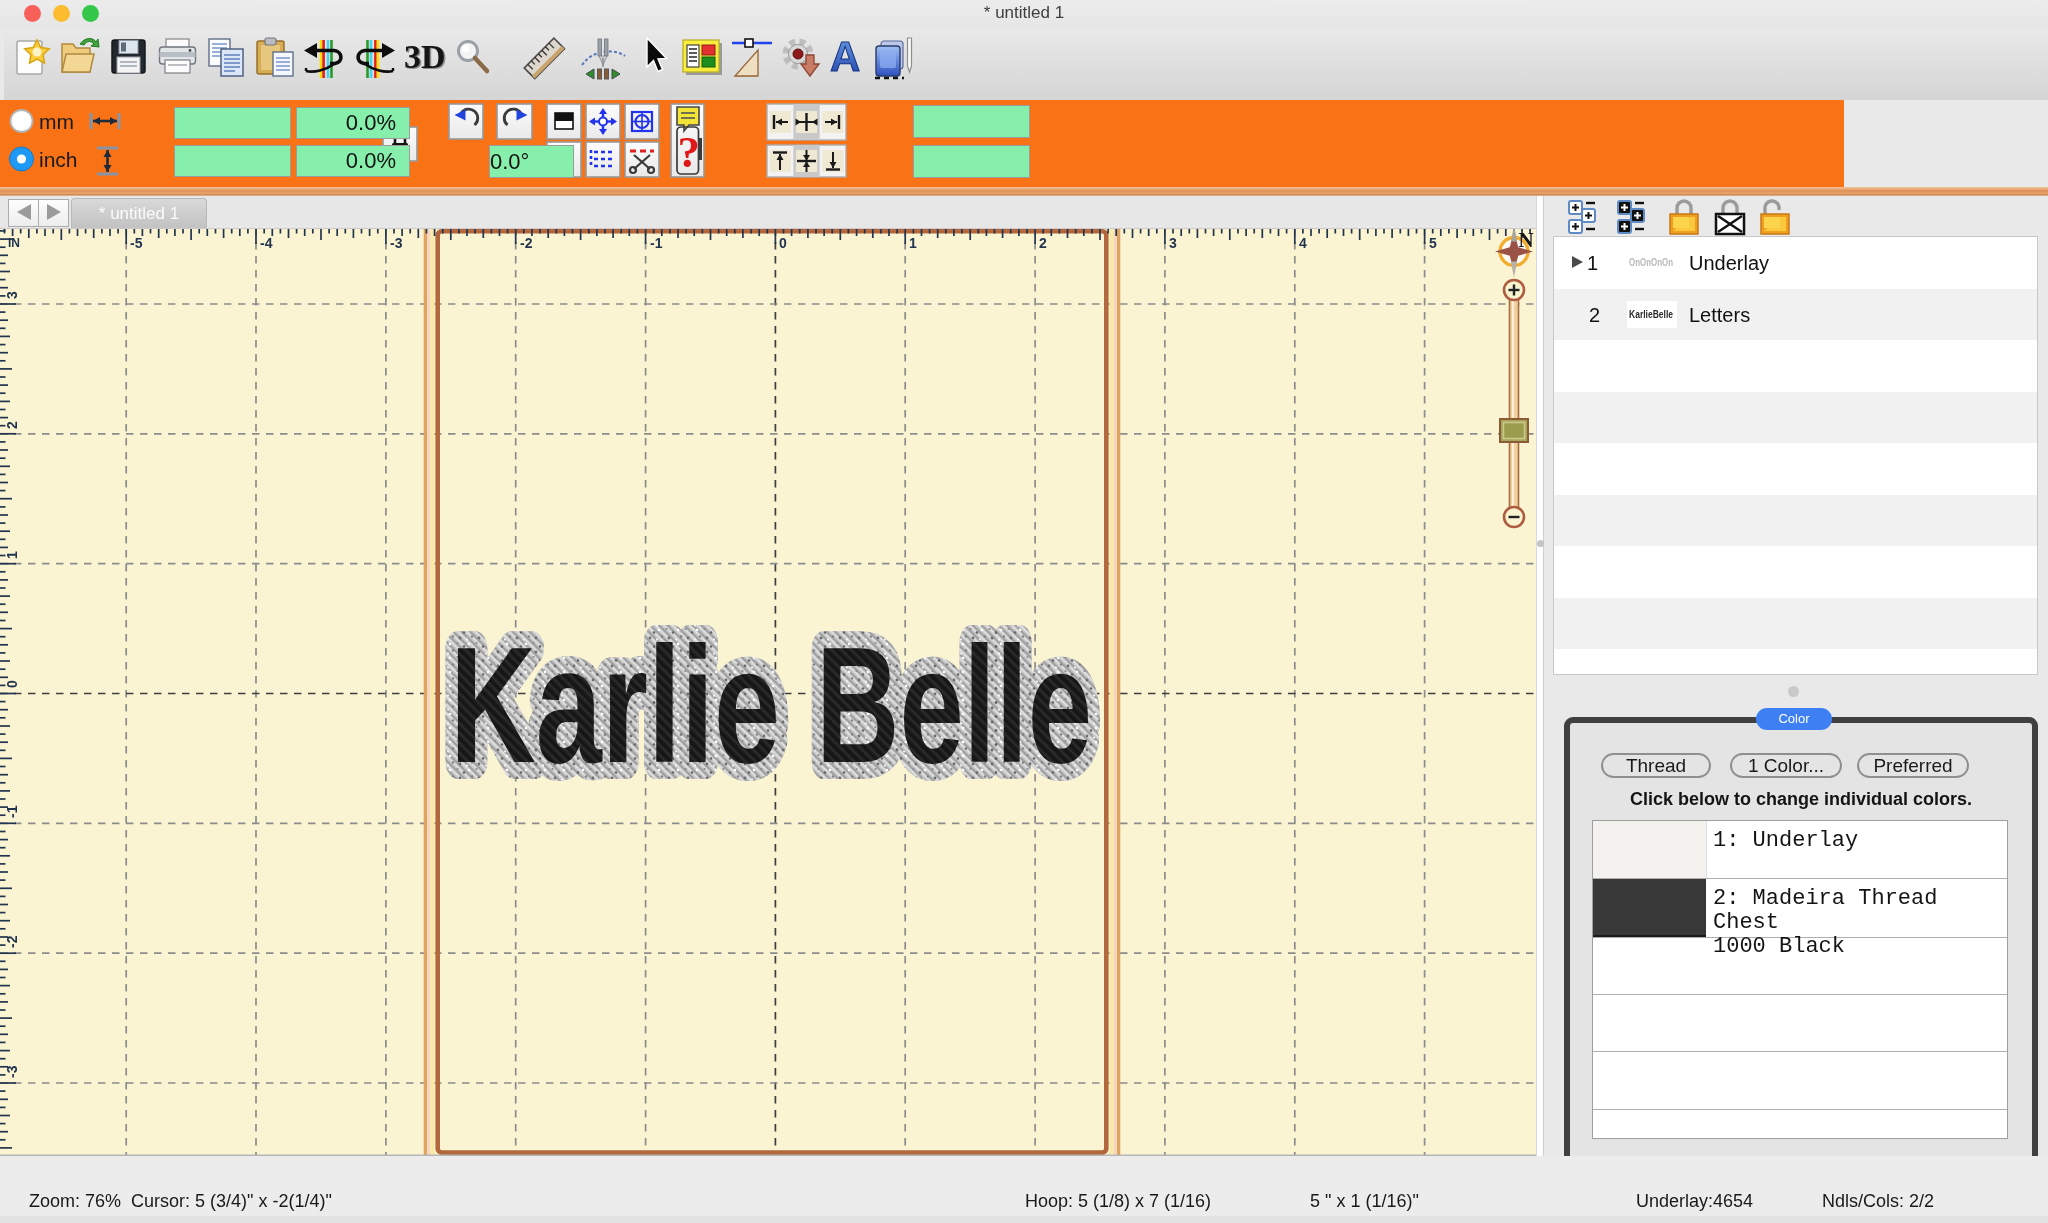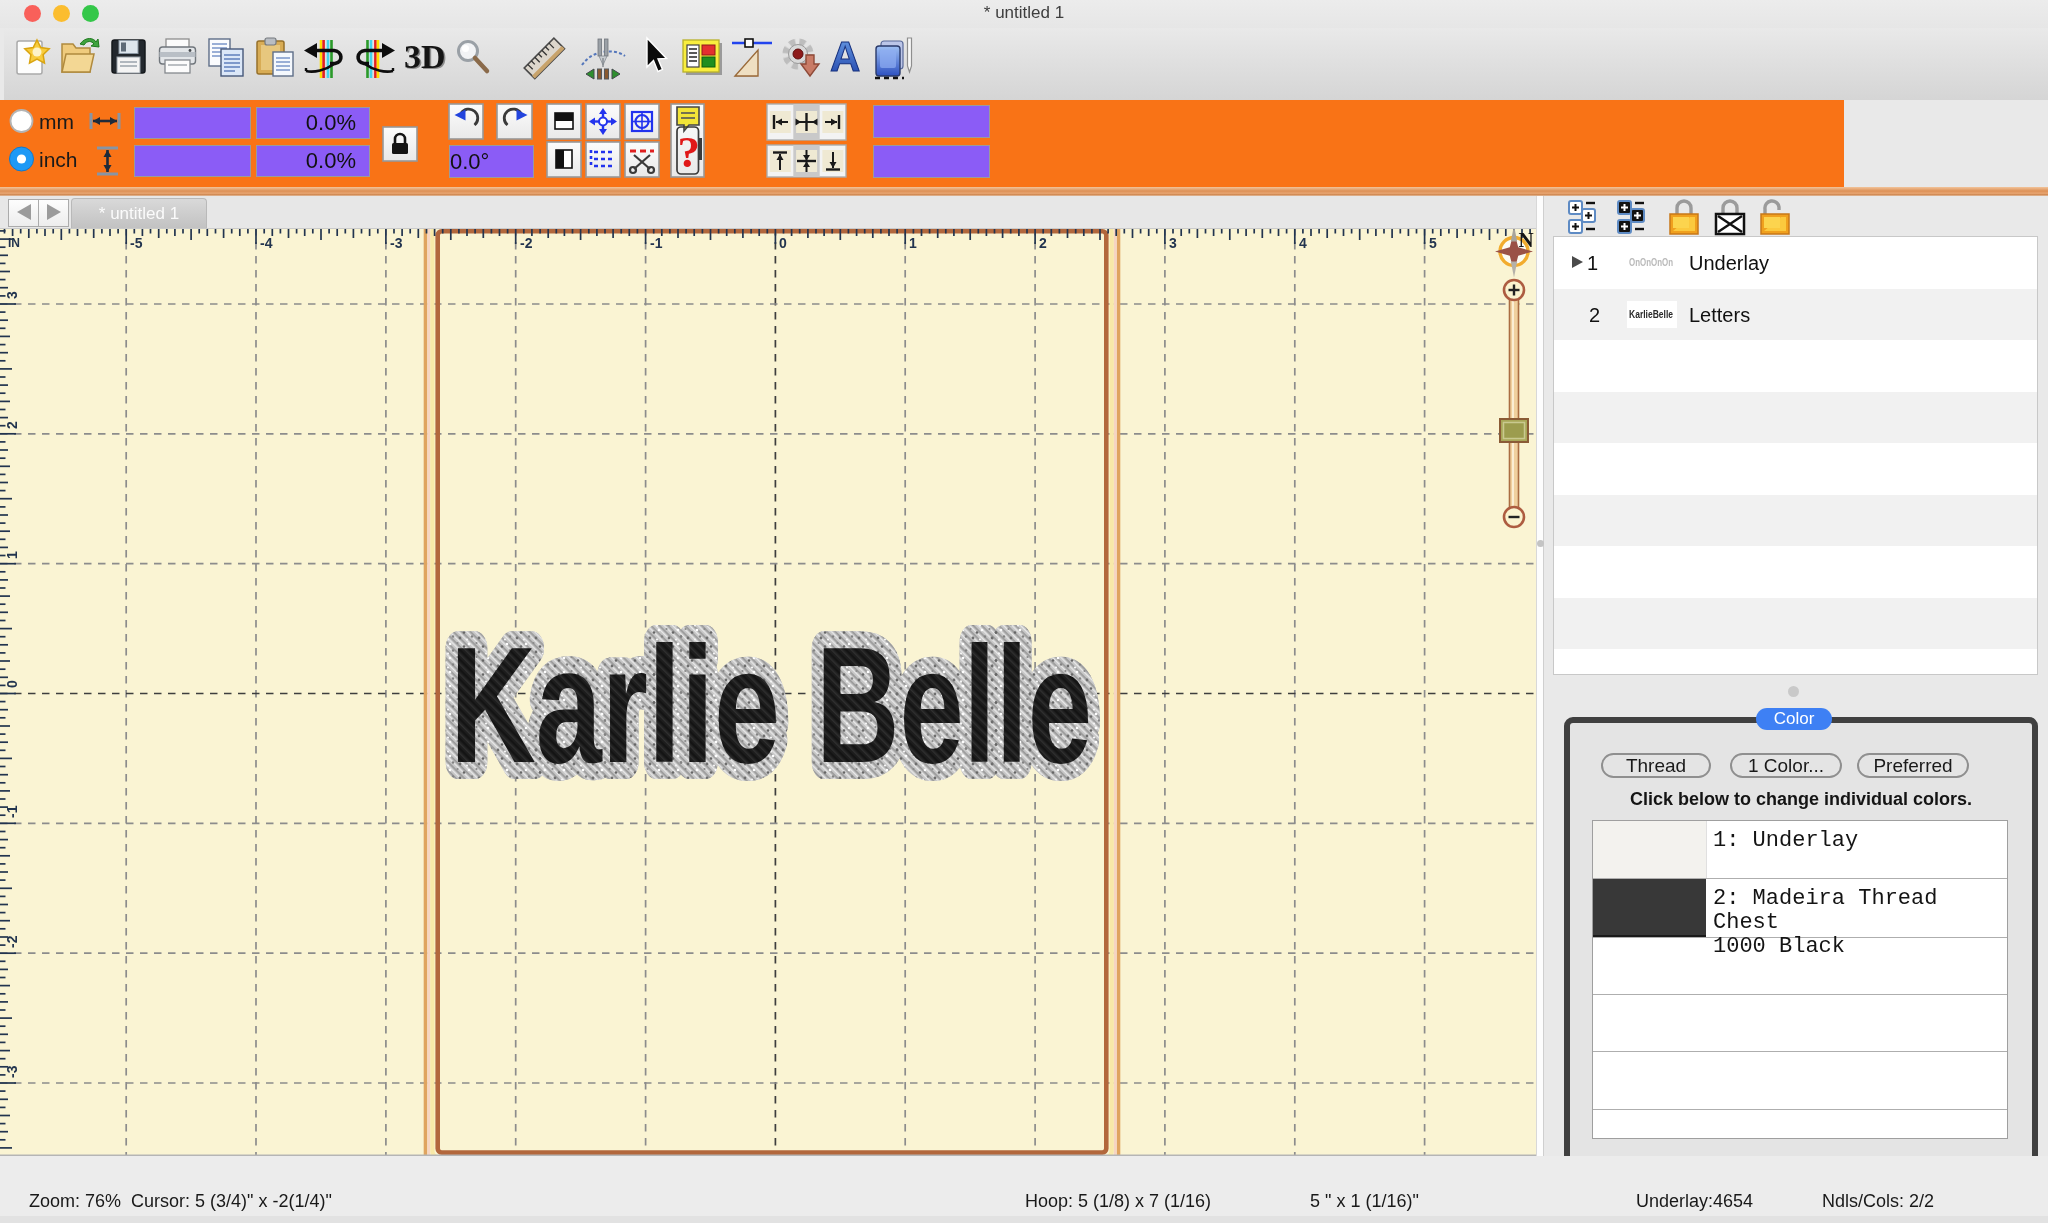--- a/index.html
+++ b/index.html
@@ -5,41 +5,41 @@
   html,body{margin:0;padding:0;}
   body{width:2048px;height:1223px;overflow:hidden;font-family:"Liberation Sans",sans-serif;}
   #app{position:relative;width:2048px;height:1223px;background:#E9E9E9;}
   .abs{position:absolute;}
   #titlebar{left:0;top:0;width:2048px;height:28px;background:linear-gradient(#ECECEC,#E6E6E6);}
   .light{position:absolute;top:5px;width:17px;height:17px;border-radius:50%;}
   #title{position:absolute;top:3px;left:0;width:2048px;text-align:center;font-size:17px;color:#3e3e3e;}
   #toolbar1{left:4px;top:28px;width:2048px;height:72px;background:linear-gradient(#E9E9E9,#D5D5D5);}
   #toolbar2{left:0;top:100px;width:1844px;height:87px;background:#f97316;}
   #orangesep{left:0;top:187px;width:2048px;height:9px;background:linear-gradient(#F2C49B,#DD9055 45%,#E8A571 70%,#C87F48 90%,#F5E4D4);}
-  .tfield{position:absolute;background:#8b5cf6;border:1px solid #9b9b9b;}
+  .tfield{position:absolute;background:#86efac;border:1px solid #9b9b9b;margin-left:40px;}
   .pct{font-size:22px;color:#111;text-align:right;line-height:30px;padding-right:13px;box-sizing:content-box;}
   #tabbar{left:0;top:196px;width:2048px;height:32px;background:#E7E7E7;}
   .navbtn{position:absolute;top:3px;width:31px;height:28px;background:linear-gradient(#FDFDFD,#EDEDED);border:1px solid #ABABAB;box-sizing:border-box;}
   .navbtn svg{display:block;margin:4px auto 0;}
   #tab{position:absolute;left:71px;top:2px;width:136px;height:30px;background:linear-gradient(#D9D9D9,#C2C2C2);border:1px solid #B9B9B9;border-bottom:none;border-radius:4px 4px 0 0;box-sizing:border-box;color:#FBFBFB;font-size:17px;text-align:center;line-height:29px;}
   #canvas{left:0;top:228px;width:1536px;height:928px;}
   #vsplit{left:1536px;top:196px;width:8px;height:960px;background:#FDFDFD;border-left:1px solid #D8D8D8;border-right:1px solid #CFCFCF;box-sizing:border-box;}
   #vsplit .knob{position:absolute;left:0px;top:344px;width:7px;height:7px;border-radius:50%;background:#C4C4C4;}
   #rightpanel{left:1544px;top:196px;width:504px;height:960px;background:#E9E9E9;}
   #panelicons{position:absolute;left:0;top:-3px;}
   #objlist{position:absolute;left:9px;top:40px;width:485px;height:439px;background:#fff;border:1px solid #C8C8C8;box-sizing:border-box;overflow:hidden;}
   .objrow{position:absolute;left:0;width:100%;height:51.5px;}
   .objrow.alt{background:#F1F1F1;}
   .objnum{position:absolute;top:15px;font-size:20px;color:#111;}
   .objname{position:absolute;left:135px;top:15px;font-size:20px;color:#111;}
   .thumb{position:absolute;left:73px;top:12px;width:50px;height:27px;}
   .tri{position:absolute;left:18px;top:19px;width:0;height:0;border-left:11px solid #4a4a4a;border-top:6.5px solid transparent;border-bottom:6.5px solid transparent;}
   #hsplit-knob{position:absolute;left:244px;top:490px;width:11px;height:11px;border-radius:50%;background:#C9C9C9;}
   #colorpanel{position:absolute;left:20px;top:521px;width:462px;height:440px;background:#E4E4E4;border:6px solid #404040;border-radius:9px;}
-  #colortab{position:absolute;left:212px;top:512px;width:76px;height:22px;background:#3E80F4;border-radius:11px;color:#fff;font-size:17px;text-align:center;line-height:22px;}
+  #colortab{position:absolute;left:212px;top:512px;width:76px;height:22px;background:#3E80F4;border-radius:11px;color:#fff;font-size:13px;text-align:center;line-height:22px;}
   .cbtn{position:absolute;top:30px;height:25px;border:2px solid #8F8F8F;border-radius:13px;font-size:19px;color:#1a1a1a;text-align:center;box-sizing:border-box;line-height:21px;}
   #caption{position:absolute;left:0;top:66px;width:100%;text-align:center;font-size:18px;font-weight:700;color:#141414;}
   #colorlist{position:absolute;left:22px;top:97px;width:416px;height:319px;background:#fff;border:1px solid #9f9f9f;box-sizing:border-box;}
   .crow{position:absolute;left:0;width:100%;border-bottom:1px solid #AEAEAE;}
   .cswatch{position:absolute;left:0;top:0;height:100%;width:113px;}
   .clabel{position:absolute;left:120px;top:8px;font-size:22px;color:#141414;line-height:24px;font-family:Liberation Mono, monospace;}
   #statusbar{left:0;top:1156px;width:2048px;height:67px;background:#ECECEC;font-size:18px;color:#191919;}
   #statusbar::after{content:"";position:absolute;left:0;top:60px;width:2048px;height:7px;background:#E2E2E2;}
   #statusbar div{position:absolute;top:35px;}
 </style>

